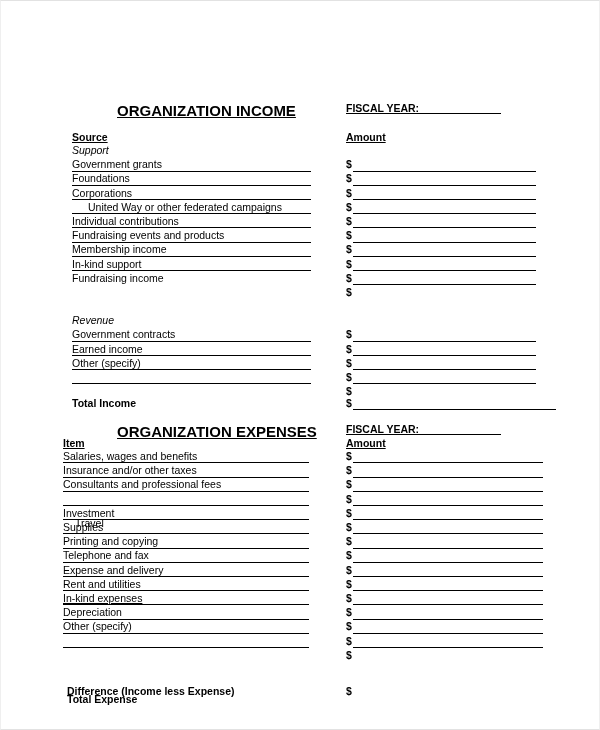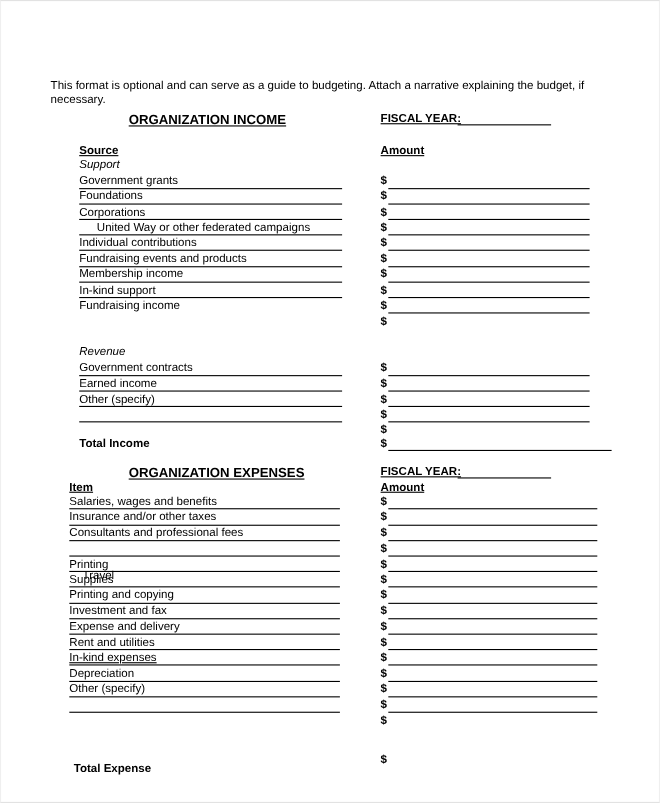--- a/index.html
+++ b/index.html
@@ -48,21 +48,21 @@
   .band {
     position: absolute;
     left: 45px;
     width: 512px;
     height: 14px;
   }
   .band .sec-title {
     position: absolute;
     left: 71px;
     top: 0;
-    font-size: 12px;
+    font-size: 15px;
     font-weight: bold;
     text-decoration: underline;
     white-space: nowrap;
   }
   .band .fy-label {
     position: absolute;
     left: 300px;
     top: 0;
     font-size: 10.5px;
     font-weight: bold;
@@ -122,21 +122,20 @@
     font-weight: bold;
     white-space: nowrap;
   }
 </style>
 </head>
 <body>
 
 <div id="page">
 
 
-  <div class="intro">This format is optional and can serve as a guide to budgeting.  Attach a narrative explaining the budget, if necessary.</div>
 
   <div class="band" style="top:101px;">
     <span class="sec-title">ORGANIZATION INCOME</span>
     <span class="fy-label">FISCAL YEAR:</span>
     <span class="fy-fill"></span>
   </div>
 
   <div class="cap" style="top:130px; left:71px;">Source</div>
   <div class="cap" style="top:130px; left:345px;">Amount</div>
 
@@ -260,39 +259,39 @@
       <div class="ruled" style="top: 489.8px; left: 62px; width: 246px;"></div>
       <div class="amt" style="top: 477.4px; left: 345px;">$</div>
       <div class="ruled" style="top: 489.8px; left: 352px; width: 190px;"></div>
       <div class="row" style="top: 491.6px; left: 62px;">
         <span class="lbl" style="position: absolute; left: 12px; top: 0px; margin-top: 24px;">Travel</span>
       </div>
       <div class="ruled" style="top: 504px; left: 62px; width: 246px;"></div>
       <div class="amt" style="top: 491.6px; left: 345px;">$</div>
       <div class="ruled" style="top: 504px; left: 352px; width: 190px;"></div>
       <div class="row" style="top: 505.8px; left: 62px;">
-        <span class="lbl" style="position: absolute; left: 0px; top: 0px;">Printing</span>
+        <span class="lbl" style="position: absolute; left: 0px; top: 0px;">Investment</span>
       </div>
       <div class="ruled" style="top: 518.2px; left: 62px; width: 246px;"></div>
       <div class="amt" style="top: 505.8px; left: 345px;">$</div>
       <div class="ruled" style="top: 518.2px; left: 352px; width: 190px;"></div>
       <div class="row" style="top: 520px; left: 62px;">
         <span class="lbl" style="position: absolute; left: 0px; top: 0px;">Supplies</span>
       </div>
       <div class="ruled" style="top: 532.4px; left: 62px; width: 246px;"></div>
       <div class="amt" style="top: 520px; left: 345px;">$</div>
       <div class="ruled" style="top: 532.4px; left: 352px; width: 190px;"></div>
       <div class="row" style="top: 534.2px; left: 62px;">
         <span class="lbl" style="position: absolute; left: 0px; top: 0px;">Printing and copying</span>
       </div>
       <div class="ruled" style="top: 546.6px; left: 62px; width: 246px;"></div>
       <div class="amt" style="top: 534.2px; left: 345px;">$</div>
       <div class="ruled" style="top: 546.6px; left: 352px; width: 190px;"></div>
       <div class="row" style="top: 548.4px; left: 62px;">
-        <span class="lbl" style="position: absolute; left: 0px; top: 0px;">Investment and fax</span>
+        <span class="lbl" style="position: absolute; left: 0px; top: 0px;">Telephone and fax</span>
       </div>
       <div class="ruled" style="top: 560.8px; left: 62px; width: 246px;"></div>
       <div class="amt" style="top: 548.4px; left: 345px;">$</div>
       <div class="ruled" style="top: 560.8px; left: 352px; width: 190px;"></div>
       <div class="row" style="top: 562.6px; left: 62px;">
         <span class="lbl" style="position: absolute; left: 0px; top: 0px;">Expense and delivery</span>
       </div>
       <div class="ruled" style="top: 575px; left: 62px; width: 246px;"></div>
       <div class="amt" style="top: 562.6px; left: 345px;">$</div>
       <div class="ruled" style="top: 575px; left: 352px; width: 190px;"></div>
@@ -323,15 +322,16 @@
       <div class="row" style="top: 633.6px; left: 62px;">
         <span class="lbl" style="position: absolute; left: 0px; top: 0px;"></span>
       </div>
       <div class="ruled" style="top: 646px; left: 62px; width: 246px;"></div>
       <div class="amt" style="top: 633.6px; left: 345px;">$</div>
       <div class="ruled" style="top: 646px; left: 352px; width: 190px;"></div>
       <div class="amt" style="top: 647.8px; left: 345px;">$</div>
     </div>
 
   <div class="total-lbl" style="top:692px; left:66px;">Total Expense</div>
+  <div class="total-lbl" style="top:684px; left:66px;">Difference (Income less Expense)</div>
   <div class="amt" style="top:684px; left:345px;">$</div>
 
 </div>
 
 </body></html>

